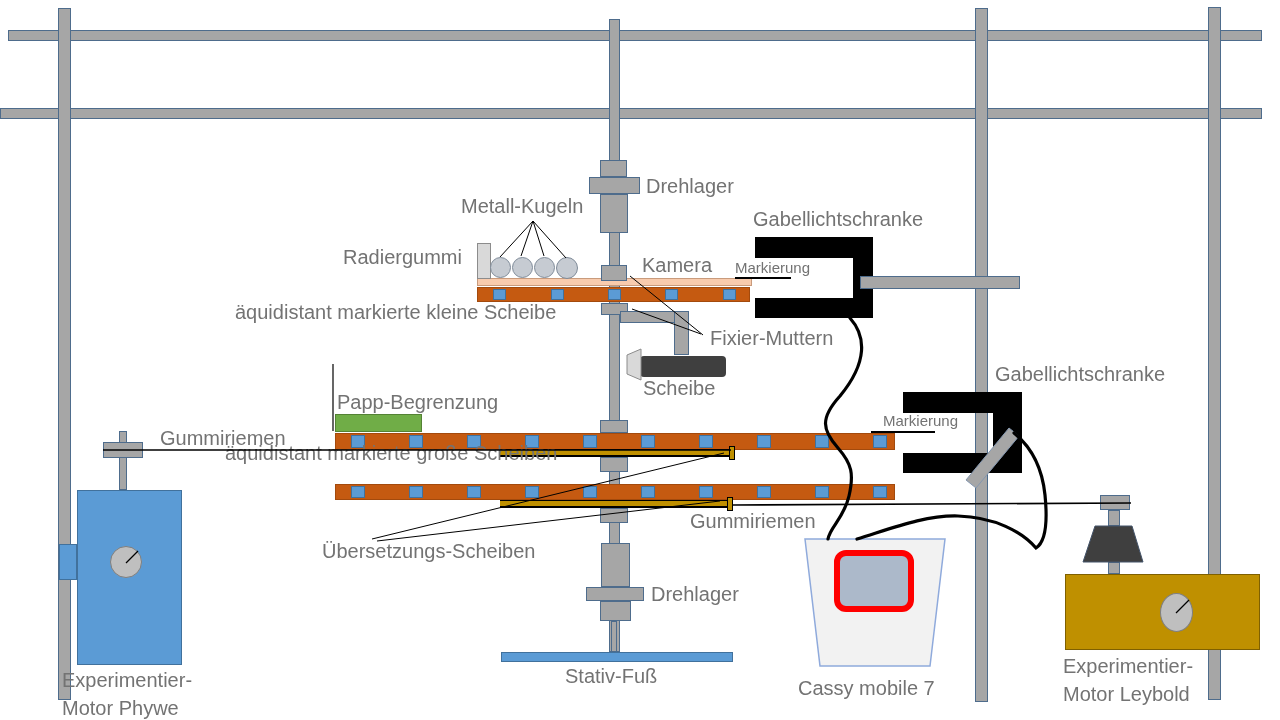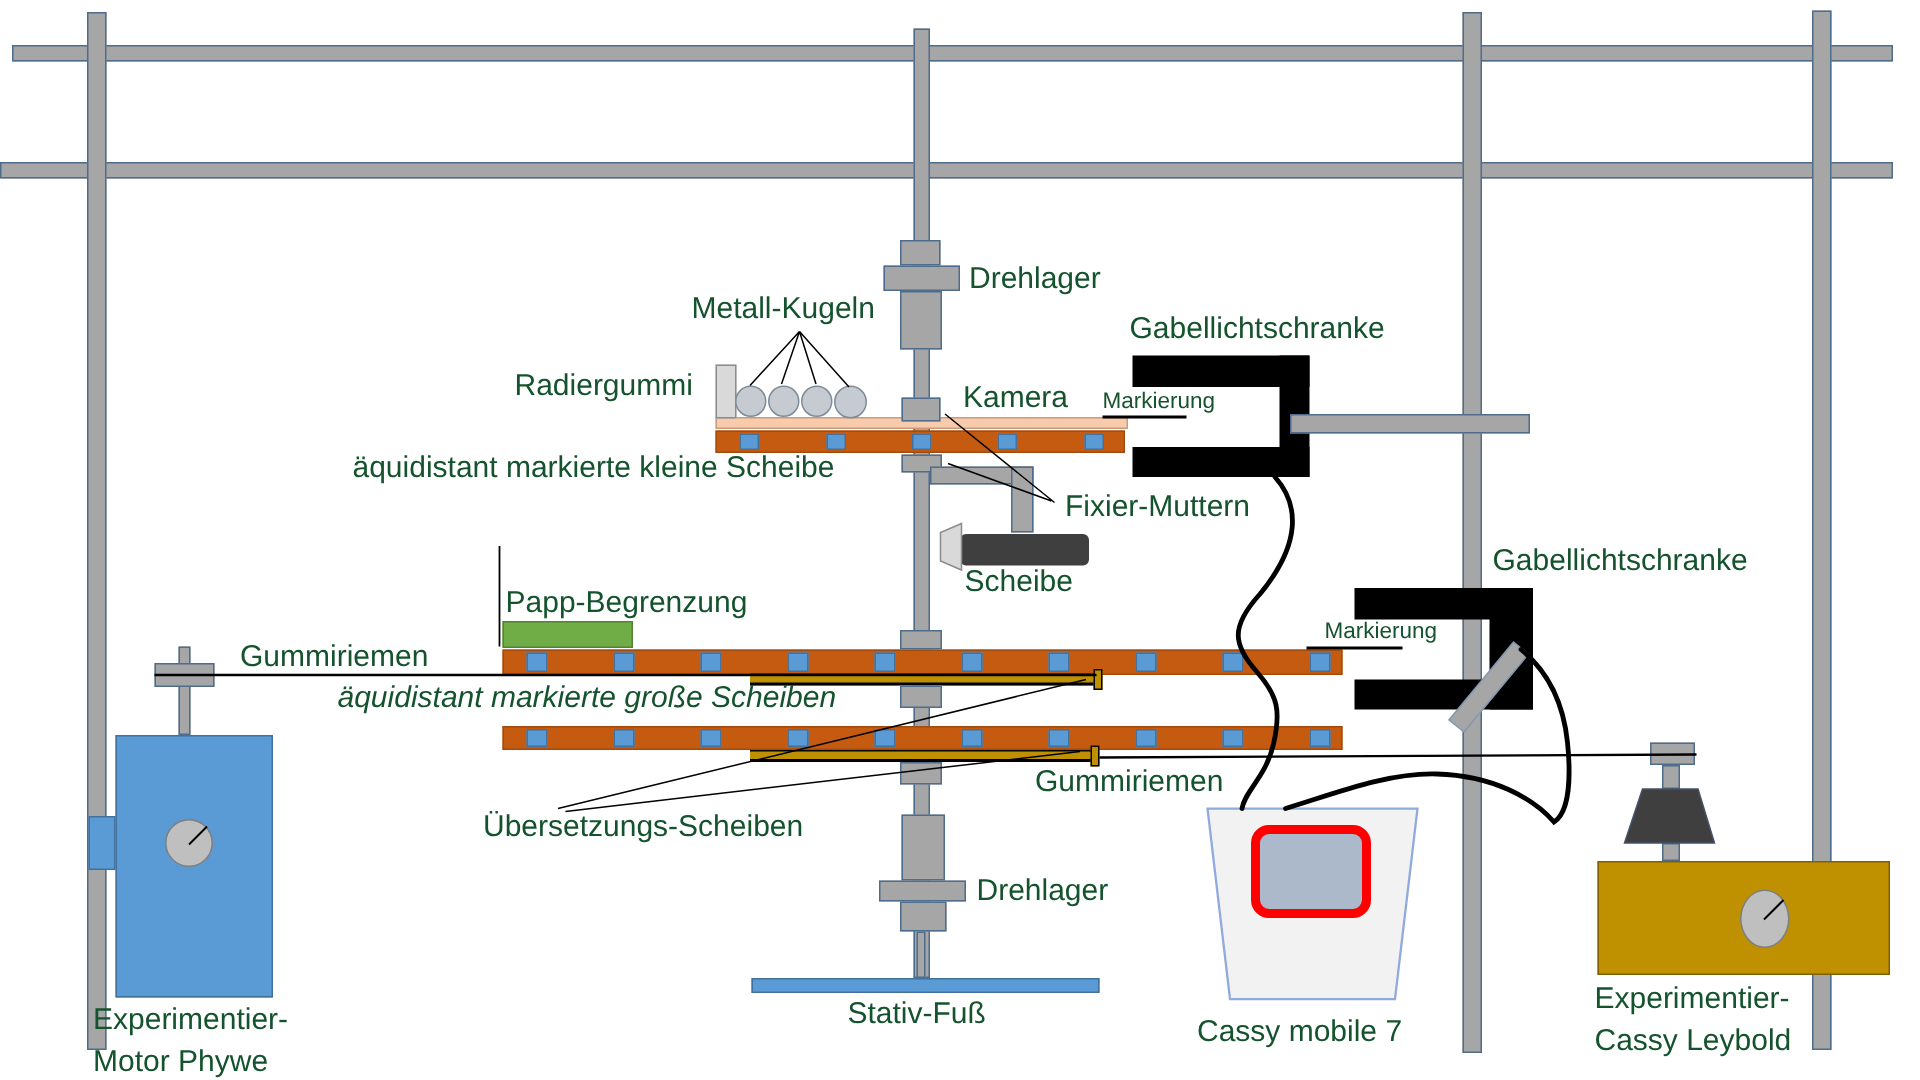--- a/index.html
+++ b/index.html
@@ -4,21 +4,21 @@
 <style>
   html,body{margin:0;padding:0;background:#fff;}
   #stage{position:relative;width:1280px;height:720px;background:#fff;overflow:hidden;
          font-family:"Liberation Sans",sans-serif;}
   .abs{position:absolute;box-sizing:border-box;}
   .bar{background:var(--frame,#A6A6A6);border:1px solid var(--frame_border,#4E6C8C);}
   .blk{background:#000;}
   .disc{background:var(--disc_orange,#C55A11);border:1px solid var(--disc_border,#A34A0D);}
   .sq{position:absolute;box-sizing:border-box;background:var(--square_blue,#5B9BD5);
       border:1px solid var(--square_border,#41719C);}
-  .lbl{position:absolute;font-size:20px;line-height:22px;color:#14532d;white-space:nowrap;}
+  .lbl{position:absolute;font-size:20px;line-height:22px;color:#737373;white-space:nowrap;}
   .lbl.sm{font-size:15px;line-height:17px;}
   .lbl.two{line-height:28px;}
   .uline{position:absolute;background:#000;height:2px;}
   svg{position:absolute;left:0;top:0;pointer-events:none;}
 </style>
 </head>
 <body>
 
 <div id="stage">
 
@@ -125,36 +125,36 @@
   <div class="uline" style="left:735px;top:277px;width:56px;"></div>
   <div class="lbl" style="left:753px;top:208px;">Gabellichtschranke</div>
   <div class="lbl" style="left:235px;top:301px;text-align:center;">äquidistant markierte kleine Scheibe</div>
   <div class="lbl" style="left:710px;top:327px;">Fixier-Muttern</div>
   <div class="lbl" style="left:643px;top:377px;">Scheibe</div>
   <div class="lbl two" style="left:337px;top:360px;">
     <br>
     <span>Papp-Begrenzung</span>
   </div>
   <div class="lbl" style="left:160px;top:427px;">Gummiriemen</div>
-  <div class="lbl" style="left:225px;top:454px;font-style:italic;">äquidistant markierte große Scheiben</div>
+  <div class="lbl" style="left:225px;top:442px;">äquidistant markierte große Scheiben</div>
   <div class="lbl" style="left:995px;top:363px;">Gabellichtschranke</div>
   <div class="lbl sm" style="left:883px;top:412px;">Markierung</div>
   <div class="uline" style="left:871px;top:431px;width:64px;"></div>
   <div class="lbl" style="left:322px;top:540px;">Übersetzungs-Scheiben</div>
   <div class="lbl" style="left:690px;top:510px;">Gummiriemen</div>
   <div class="lbl" style="left:651px;top:583px;">Drehlager</div>
   <div class="lbl" style="left:565px;top:665px;">Stativ-Fuß</div>
   <div class="lbl" style="left:798px;top:677px;">Cassy mobile 7</div>
   <div class="lbl two" style="left:62px;top:666px;">
     <span>Experimentier-</span><br>
     <span>Motor Phywe</span>
   </div>
   <div class="lbl two" style="left:1063px;top:652px;">
     <span>Experimentier-</span><br>
-    <span>Cassy Leybold</span>
+    <span>Motor Leybold</span>
   </div>
 
   <svg width="1280" height="720" viewBox="0 0 1280 720">
 
     <polygon points="805,539 945,539 930,666 820,666" style="fill:var(--cassy_body);stroke:var(--cassy_border);stroke-width:1.5"></polygon>
     <rect x="837" y="553" width="74" height="56" rx="9" style="fill:var(--screen_fill);stroke:var(--screen_red);stroke-width:6"></rect>
 
     <polygon points="641,349 641,380 627,374 627,355" style="fill:var(--eraser);stroke:var(--eraser_border);stroke-width:1"></polygon>
 
     <polygon points="1095,526 1132,526 1143,562 1083,562" style="fill:var(--dark);stroke:#44546A;stroke-width:1"></polygon>

